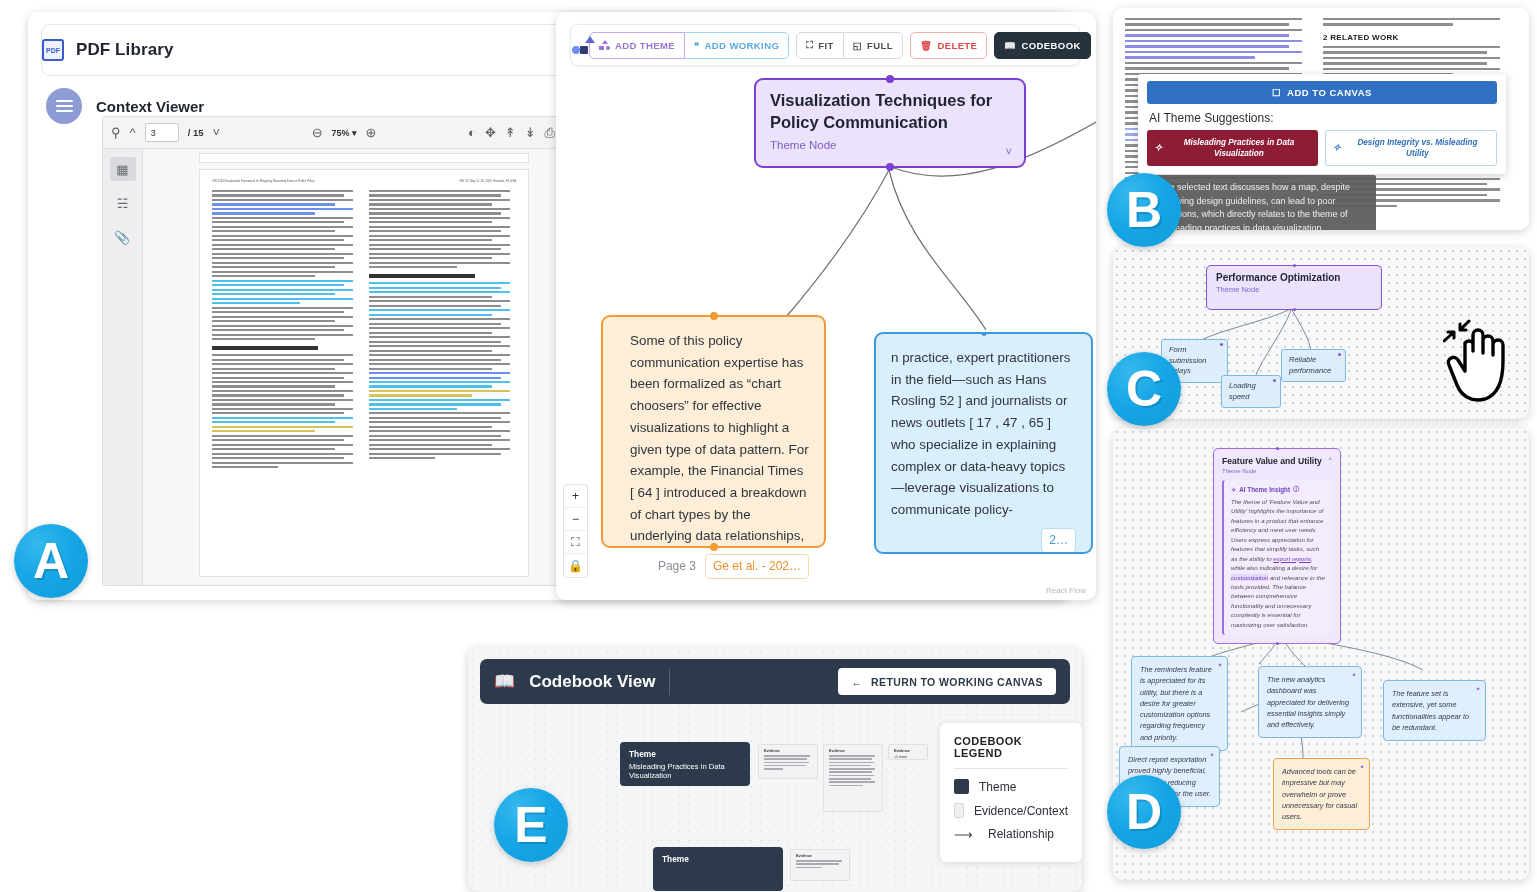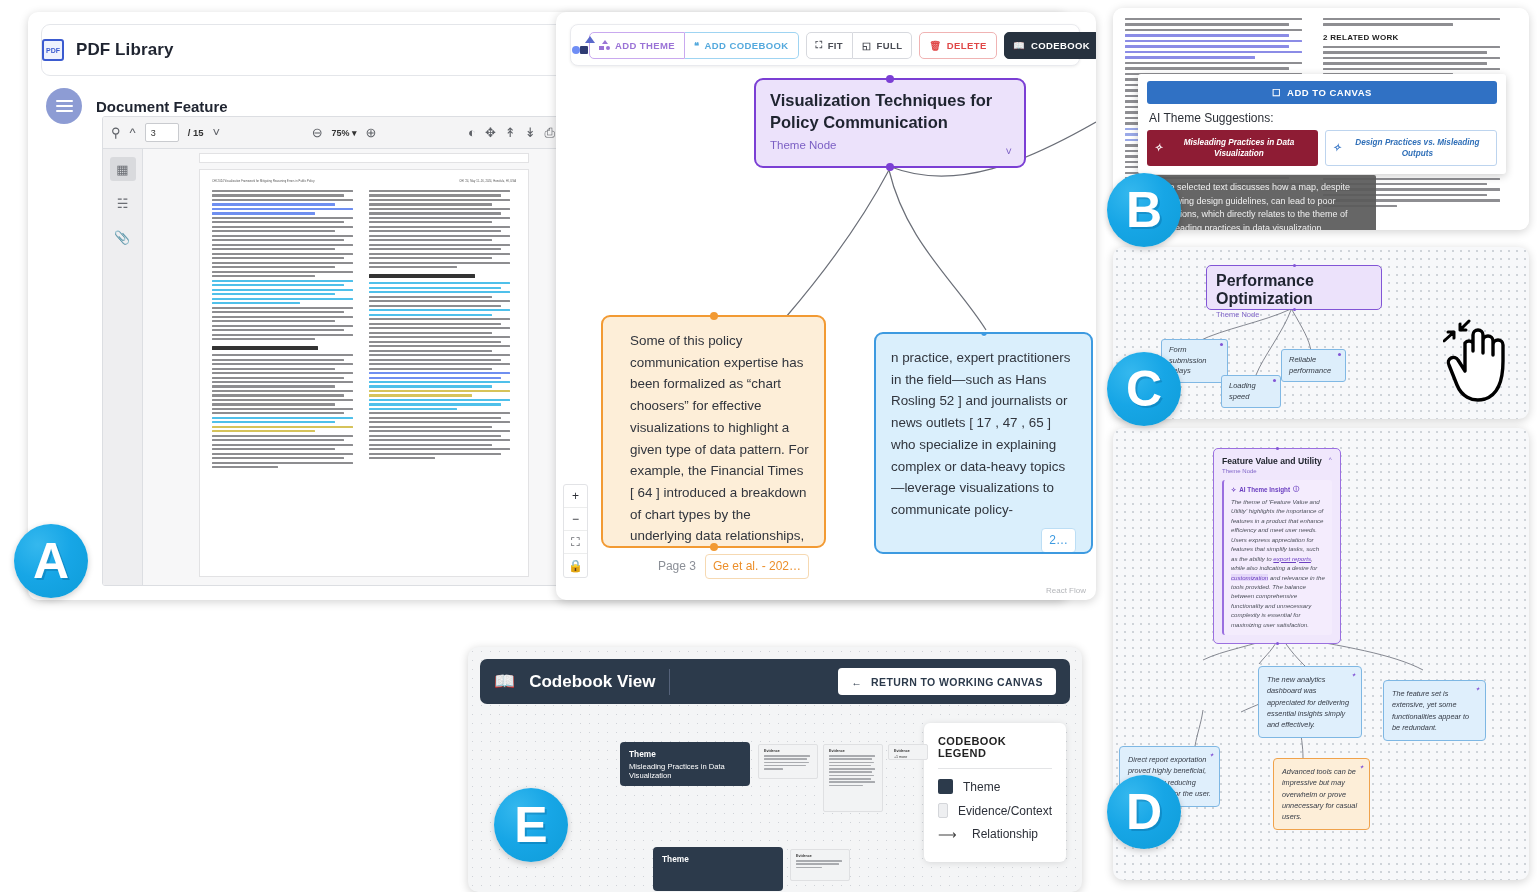--- a/index.html
+++ b/index.html
@@ -192,21 +192,21 @@
 
   
   #panelC { left:1113px; top:247px; width:416px; height:172px;
             background:
               radial-gradient(circle, #ccd0d6 0.7px, transparent 0.8px) 0 0/8px 8px,
               #f7f8fa; }
   .cnode-theme {
     position:absolute; background:#ece2fb; border:1.4px solid #8255d6; border-radius:5px;
     padding:6px 9px;
   }
-  .cnode-theme .t { font-size:16px;font-weight:bold;color:#1f2430; }
+  .cnode-theme .t { font-size:10px;font-weight:bold;color:#1f2430; }
   .cnode-theme .s { font-size:7.5px;color:#8166c9;margin-top:2px; }
   .cnode-ev {
     position:absolute; background:#ddeefb; border:1px solid #80b8e4; border-radius:3px;
     font-size:7.5px; font-style:italic; color:#333a44; padding:5px 7px; line-height:1.42;
   }
   .dotp { position:absolute; width:3px;height:3px;border-radius:50%;background:#8255d6; }
   .hand-ico { position:absolute; right:14px; bottom:8px; width:72px; height:92px; }
 
   
   #panelD { left:1113px; top:428px; width:416px; height:452px;
@@ -246,21 +246,21 @@
     padding:0 14px; gap:14px;
   }
   .cb-header .t { font-size:17px;font-weight:bold;color:#fff; }
   .cb-sep { width:1px;height:26px;background:#55627a; }
   .ret-btn {
     margin-left:auto; background:#fff; color:#2c3a4b; border-radius:4px;
     height:27px; display:flex;align-items:center;gap:9px;padding:0 13px;
     font-size:10.5px;font-weight:bold;letter-spacing:.4px;
   }
   .cb-legend {
-    position:absolute; right:16px; top:76px; width:142px;
+    position:absolute; right:0; top:76px; width:142px;
     background:#fff; border-radius:6px; box-shadow:0 1px 6px rgba(0,0,0,.12);
     padding:12px 14px;
   }
   .cb-legend h4 { font-size:11px; font-weight:bold; color:#222; letter-spacing:.4px; }
   .cb-legend hr { border:none;border-top:1px solid #e3e4e6;margin:9px 0 10px 0;}
   .lg-row { display:flex;align-items:center;gap:10px;margin-bottom:9px;font-size:12px;color:#2c3039;}
   .sw-theme{width:15px;height:15px;background:#2c3a4b;border-radius:2px;}
   .sw-ev{width:15px;height:15px;background:#eeeff1;border:1px solid #d4d6da;border-radius:2px;}
   .sw-rel{width:24px;font-size:13px;color:#444;line-height:1;}
 
@@ -287,21 +287,21 @@
         </div>
     <div class="t">PDF Library</div>
   </div>
 
   <div class="docviewer-row">
     <div class="hamb">
           <i></i>
           <i></i>
           <i></i>
         </div>
-    <div class="dv-title">Document Feature</div>
+    <div class="dv-title">Context Viewer</div>
   </div>
 
   <div class="pdfwrap">
     <div class="pdftool">
       <span class="ic">⚲</span>
       <span class="ic">^</span>
       <div class="pnum">3</div>
       <span class="ptot">/ 15</span>
       <span class="ic">˅</span>
       <span class="sp"></span>
@@ -482,21 +482,21 @@
       <div class="tb-btn tb-theme">
         <span class="mini-ico">
               <span class="tri"></span>
               <span class="sq"></span>
               <span class="ci"></span>
             </span>
         <span>ADD THEME</span>
       </div>
       <div class="tb-btn tb-evid">
         <span>❝</span>
-        <span>ADD CODEBOOK</span>
+        <span>ADD WORKING</span>
       </div>
     </div>
     <div class="group">
       <div class="tb-btn tb-fit">
         <span>⛶</span>
         <span>FIT</span>
       </div>
       <div class="tb-btn tb-full">
         <span>◱</span>
         <span>FULL</span>
@@ -628,21 +628,21 @@
       <span>ADD TO CANVAS</span>
     </div>
     <div class="ai-lbl">AI Theme Suggestions:</div>
     <div class="sugg-row">
       <div class="sugg dark">
         <span class="spark">✧</span>
         <span>Misleading Practices in Data Visualization</span>
       </div>
       <div class="sugg light">
         <span class="spark" style="color:#3071c4">✧</span>
-        <span>Design Practices vs. Misleading Outputs</span>
+        <span>Design Integrity vs. Misleading Utility</span>
       </div>
     </div>
   </div>
 
   <div class="tooltip-b">The selected text discusses how a map, despite following design guidelines, can lead to poor decisions, which directly relates to the theme of misleading practices in data visualization.</div>
 </div>
 
 <div class="panel" id="panelC">
   <svg style="position:absolute;left:0;top:0;width:416px;height:172px;">
     <path d="M178,62 C150,75 110,82 86,94" stroke="#777b84" stroke-width=".9" fill="none"></path>
@@ -704,20 +704,24 @@
         <span>AI Theme Insight</span>
         <span>ⓘ</span>
       </div>
       <div class="ai-txt">
         <span>The theme of 'Feature Value and Utility' highlights the importance of features in a product that enhance efficiency and meet user needs. Users express appreciation for features that simplify tasks, such as the ability to </span><u>export reports</u><span>, while also indicating a desire for </span><span class="mark">customization</span><span> and relevance in the tools provided. The balance between comprehensive functionality and unnecessary complexity is essential for maximizing user satisfaction.</span>
       </div>
     </div>
     <div class="dotp" style="left:50%;bottom:-2px;margin-left:-1.5px;"></div>
   </div>
 
+  <div class="dev b" style="left:18px;top:228px;width:97px;">
+    <span class="pin">✦</span>
+    <span>The reminders feature is appreciated for its utility, but there is a desire for greater customization options regarding frequency and priority.</span>
+  </div>
   <div class="dev b" style="left:270px;top:252px;width:103px;">
     <span class="pin">✦</span>
     <span>The feature set is extensive, yet some functionalities appear to be redundant.</span>
   </div>
   <div class="dev b" style="left:145px;top:238px;width:104px;">
     <span class="pin">✦</span>
     <span>The new analytics dashboard was appreciated for delivering essential insights simply and effectively.</span>
   </div>
   <div class="dev b" style="left:6px;top:318px;width:101px;">
     <span class="pin">✦</span>

